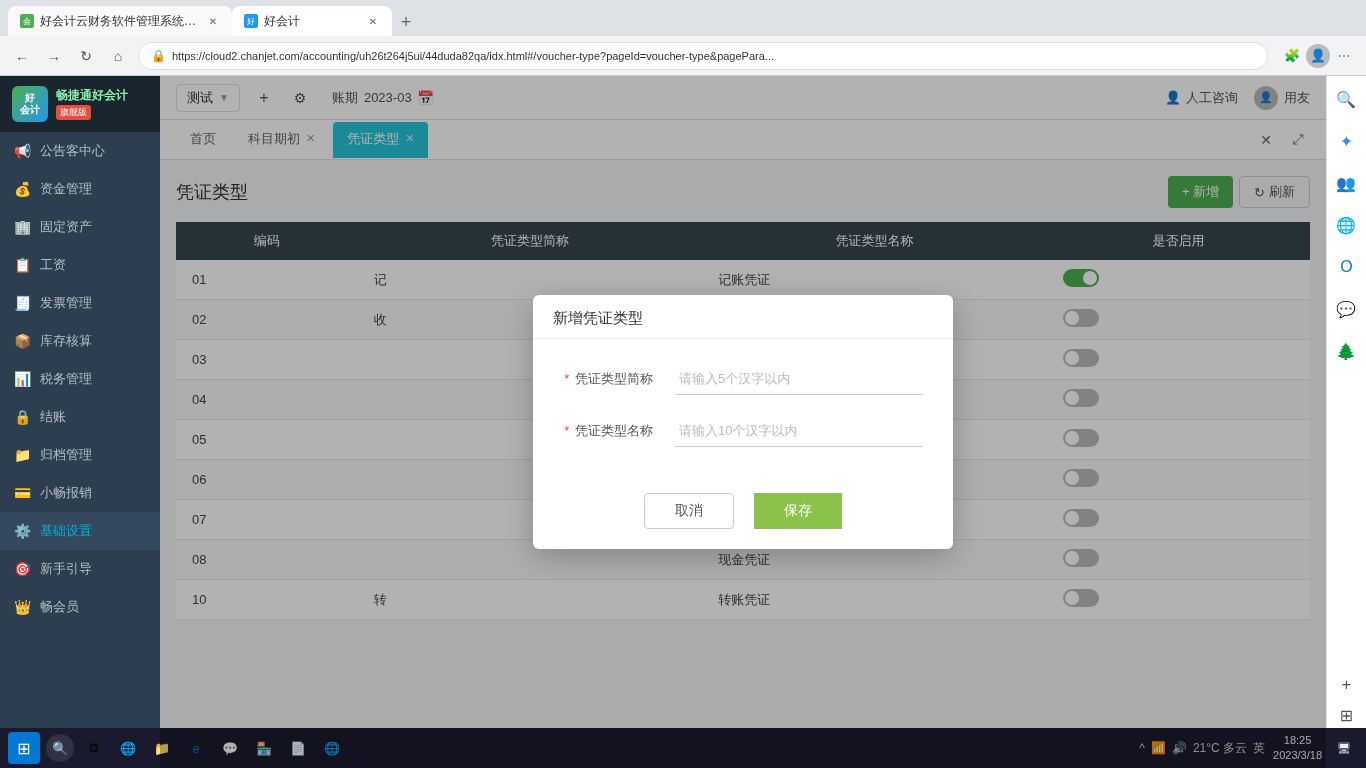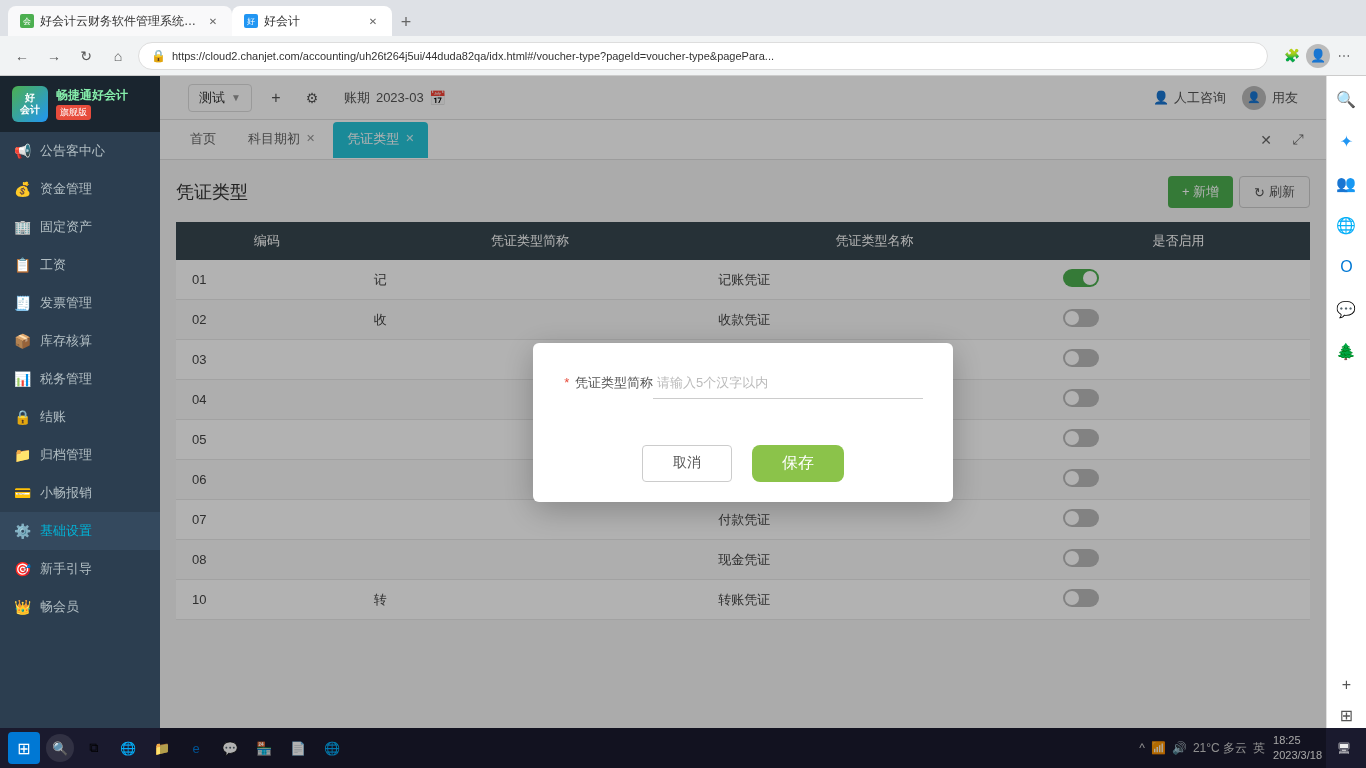--- a/index.html
+++ b/index.html
@@ -35,21 +35,21 @@
     .logo-badge { background: #e74c3c; color: white; font-size: 9px; padding: 1px 4px; border-radius: 3px; margin-top: 2px; display: inline-block; }
     .sidebar-scroll { flex: 1; overflow-y: auto; overflow-x: hidden; }
     .sidebar-scroll::-webkit-scrollbar { width: 4px; }
     .sidebar-scroll::-webkit-scrollbar-thumb { background: #4a5568; border-radius: 2px; }
     .sidebar-item { display: flex; align-items: center; gap: 8px; padding: 10px 14px; cursor: pointer; color: #b2bec3; font-size: 13px; transition: background 0.2s; }
     .sidebar-item.active { background: #34495e; color: #00b4d8; }
     .sidebar-item-icon { width: 18px; height: 18px; display: flex; align-items: center; justify-content: center; font-size: 14px; }
     .sidebar-footer { padding: 10px 14px; border-top: 1px solid #3d5166; color: #7f8c8d; font-size: 12px; cursor: pointer; display: flex; align-items: center; gap: 6px; }
 
     
-    .app-header { background: #fff; border-bottom: 1px solid #e0e0e0; padding: 0 28px; height: 44px; display: flex; align-items: center; gap: 12px; }
+    .app-header { background: #fff; border-bottom: 1px solid #e0e0e0; padding: 0 16px; height: 44px; display: flex; align-items: center; gap: 12px; }
     .workspace-selector { display: flex; align-items: center; gap: 6px; padding: 4px 10px; border: 1px solid #ddd; border-radius: 4px; cursor: pointer; font-size: 13px; color: #333; }
     .workspace-arrow { color: #999; font-size: 10px; }
     .header-add-btn { width: 24px; height: 24px; border-radius: 50%; display: flex; align-items: center; justify-content: center; color: #555; cursor: pointer; font-size: 16px; }
     .header-settings { width: 24px; height: 24px; border-radius: 50%; display: flex; align-items: center; justify-content: center; color: #555; cursor: pointer; font-size: 14px; }
     .period-info { display: flex; align-items: center; gap: 6px; font-size: 13px; color: #555; margin-left: 8px; }
     .period-icon { color: #4CAF50; font-size: 14px; }
     .header-right { margin-left: auto; display: flex; align-items: center; gap: 16px; }
     .consult-btn { display: flex; align-items: center; gap: 4px; color: #555; font-size: 13px; cursor: pointer; }
     .user-info { display: flex; align-items: center; gap: 6px; color: #555; font-size: 13px; cursor: pointer; }
     .user-avatar { width: 24px; height: 24px; border-radius: 50%; background: #bbb; display: flex; align-items: center; justify-content: center; color: white; font-size: 11px; }
@@ -91,36 +91,36 @@
     
     .right-panel { width: 40px; background: #fff; border-left: 1px solid #e0e0e0; display: flex; flex-direction: column; align-items: center; padding: 8px 0; gap: 12px; }
     .right-panel-icon { width: 30px; height: 30px; border-radius: 4px; display: flex; align-items: center; justify-content: center; cursor: pointer; color: #555; font-size: 16px; }
     .right-panel-icon.active { color: #2196F3; }
 
     
     .overlay { position: fixed; top: 76px; left: 160px; right: 40px; bottom: 0; background: rgba(0,0,0,0.3); display: flex; align-items: center; justify-content: center; z-index: 100; }
     .dialog { background: #fff; border-radius: 6px; width: 420px; box-shadow: 0 8px 32px rgba(0,0,0,0.25); overflow: hidden; }
     .dialog-header { padding: 14px 20px 10px; font-size: 15px; color: #333; font-weight: 500; border-bottom: 1px solid #eee; }
     .dialog-body { padding: 24px 30px 16px; }
-    .form-row { display: flex; align-items: center; margin-bottom: 20px; gap: 0; }
+    .form-row { display: flex; align-items: center; margin-bottom: 20px; gap: 22px; }
     .form-label { width: 90px; font-size: 13px; color: #555; text-align: right; flex-shrink: 0; }
     .required-star { color: #e74c3c; margin-right: 2px; }
     .form-input { flex: 1; height: 32px; border: none; border-bottom: 1px solid #ccc; outline: none; font-size: 13px; color: #333; padding: 0 4px; background: transparent; }
     .form-input::placeholder { color: #bbb; }
     .dialog-footer { display: flex; justify-content: center; gap: 20px; padding: 10px 20px 20px; }
     .btn-cancel { padding: 8px 30px; border: 1px solid #ccc; background: #fff; border-radius: 4px; font-size: 14px; color: #555; cursor: pointer; }
-    .btn-save { padding: 8px 30px; border: none; background: #8bc34a; border-radius: 8px; font-size: 16px; color: #fff; cursor: pointer; }
+    .btn-save { padding: 8px 30px; border: none; background: #8bc34a; border-radius: 0; font-size: 14px; color: #fff; cursor: pointer; }
 
     
     .taskbar { height: 40px; background: #1a1a2e; display: flex; align-items: center; padding: 0 8px; gap: 6px; position: fixed; bottom: 0; width: 100%; }
     .taskbar-start { width: 32px; height: 32px; background: #0078d4; border-radius: 4px; display: flex; align-items: center; justify-content: center; color: white; font-size: 16px; cursor: pointer; }
     .taskbar-search { width: 28px; height: 28px; border-radius: 50%; background: rgba(255,255,255,0.1); display: flex; align-items: center; justify-content: center; color: white; cursor: pointer; }
     .taskbar-icon { width: 28px; height: 28px; display: flex; align-items: center; justify-content: center; cursor: pointer; border-radius: 4px; }
     .taskbar-right { margin-left: auto; display: flex; align-items: center; gap: 8px; color: #eee; font-size: 11px; }
-    .taskbar-time { text-align: left; line-height: 1.4; }
+    .taskbar-time { text-align: center; line-height: 1.4; }
     .taskbar-sys-icons { display: flex; align-items: center; gap: 6px; color: #ccc; font-size: 12px; }
     .sidebar-wrapper { position: relative; width: 160px; }
   </style>
 </head>
 <body>
 
 <div class="browser-chrome">
   <div class="tab-bar">
     <div class="tab">
       <div class="tab-favicon" style="background:#4CAF50;">会</div>
@@ -378,27 +378,35 @@
     <div style="margin-top:auto;">
       <div class="right-panel-icon">+</div>
       <div class="right-panel-icon">⊞</div>
       <div class="right-panel-icon">⚙</div>
     </div>
   </div>
 </div>
 
 <div class="overlay">
   <div class="dialog">
+    <div class="dialog-header">新增凭证类型</div>
     <div class="dialog-body">
       <div class="form-row">
         <div class="form-label">
           <span class="required-star">*</span>
           <span>凭证类型简称</span>
         </div>
         <input class="form-input" type="text" placeholder="请输入5个汉字以内" style="">
+      </div>
+      <div class="form-row">
+        <div class="form-label">
+          <span class="required-star">*</span>
+          <span>凭证类型名称</span>
+        </div>
+        <input class="form-input" type="text" placeholder="请输入10个汉字以内" style="">
       </div>
     </div>
     <div class="dialog-footer">
       <button class="btn-cancel">取消</button>
       <button class="btn-save">保存</button>
     </div>
   </div>
 </div>
 
 <div class="taskbar">

